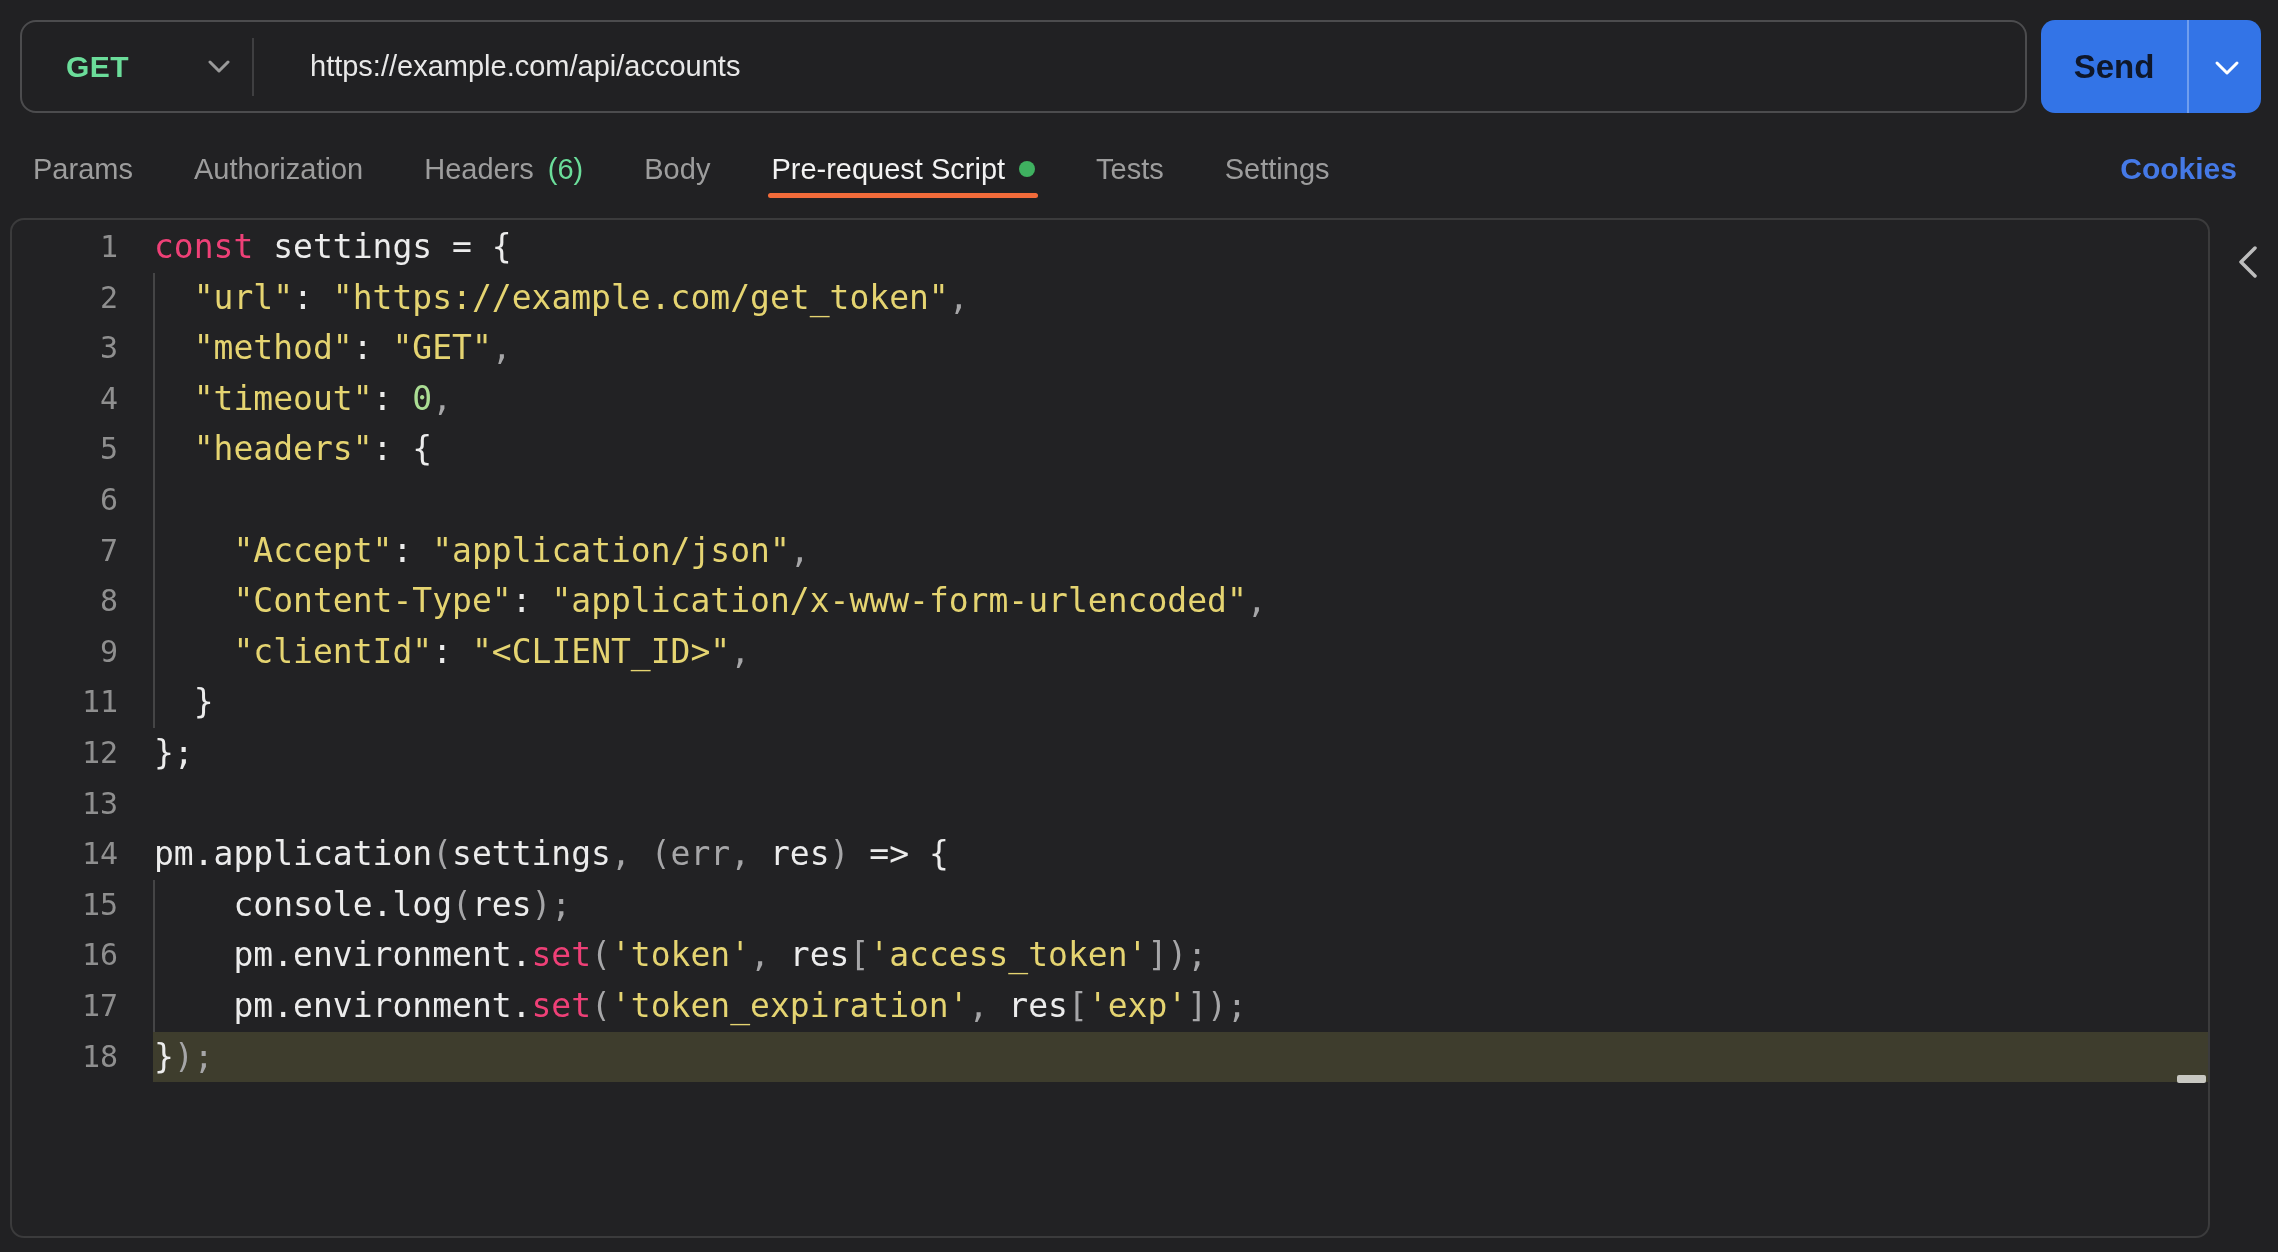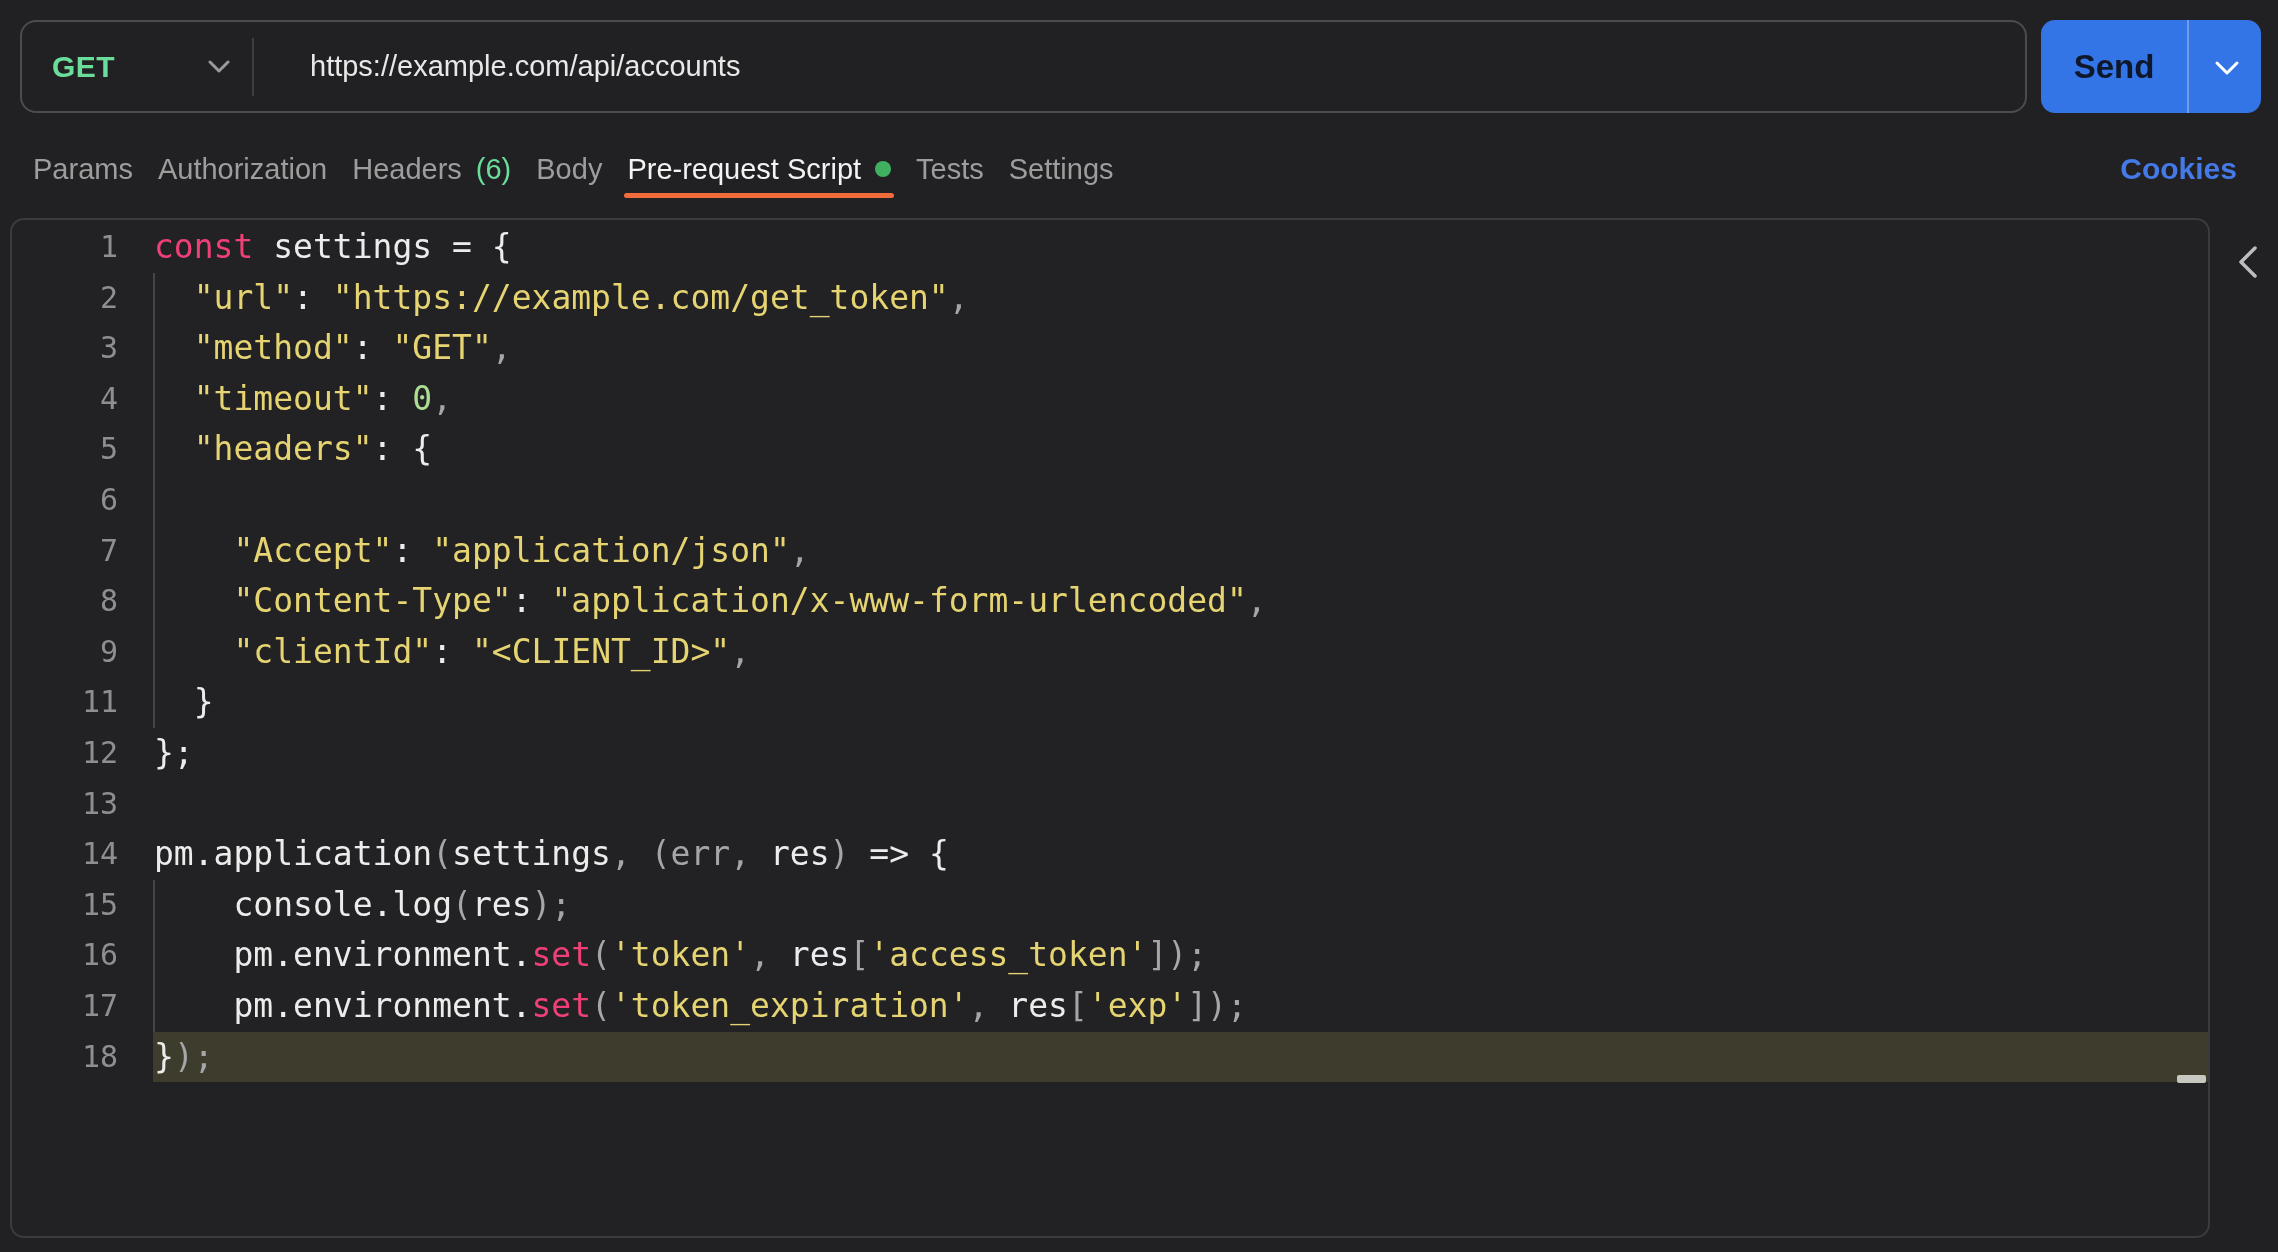--- a/index.html
+++ b/index.html
@@ -10,37 +10,37 @@
     --hl:#3e3d2d; --thumb:#c8c8c2; --url:#e8e8e8; --icon:#b9b9b9;
   }
   *{margin:0;padding:0;box-sizing:border-box}
   html,body{width:2278px;height:1252px;overflow:hidden}
   body{background:var(--bg);font-family:"Liberation Sans",sans-serif;position:relative}
 
   
   .url-box{position:absolute;left:20px;top:20px;width:2007px;height:93px;
     border:2px solid var(--input-border);border-radius:16px;display:flex;align-items:center}
   .method-select{width:230px;height:100%;display:flex;align-items:center;
-    justify-content:space-between;padding:0 22px 0 30px;cursor:pointer}
+    justify-content:space-between;padding:0 22px 0 44px;cursor:pointer}
   .method-label{color:var(--green);font-size:30px;font-weight:700;letter-spacing:.5px}
   .chev{width:22px;height:14px;display:inline-block}
   .chev svg{display:block}
   .vdiv{width:2px;height:58px;background:var(--divider)}
   .url-input{flex:1;height:100%;background:transparent;border:none;outline:none;
     color:var(--url);font-size:29px;padding-left:56px;font-family:"Liberation Sans",sans-serif}
 
   .send-btn{position:absolute;left:2041px;top:20px;width:220px;height:93px;
     background:var(--blue);border-radius:14px;display:flex;align-items:stretch;cursor:pointer}
   .send-main{width:146px;display:flex;align-items:center;justify-content:center;
     color:#0f172a;font-size:33px;font-weight:600}
   .send-div{width:2px;background:rgba(255,255,255,.3)}
   .send-caret{flex:1;display:flex;align-items:center;justify-content:center}
 
   
-  .tabs{position:absolute;left:33px;top:138px;height:62px;display:flex;gap:25px;align-items:flex-start}
+  .tabs{position:absolute;left:33px;top:138px;height:62px;display:flex;gap:61px;align-items:flex-start}
   .tab{position:relative;height:100%;display:flex;align-items:center;gap:14px;
     color:var(--tab);font-size:29px;cursor:pointer;white-space:nowrap}
   .tab.active{color:var(--tab-active)}
   .tab-badge{color:var(--green)}
   .tab-dot{width:16px;height:16px;border-radius:50%;background:var(--dot)}
   .tab-underline{position:absolute;left:-3px;right:-3px;bottom:2px;height:5px;
     background:var(--orange);border-radius:3px}
   .cookies{position:absolute;right:41px;top:138px;height:62px;display:flex;align-items:center;
     color:var(--link);font-size:30px;font-weight:600;cursor:pointer}
 

